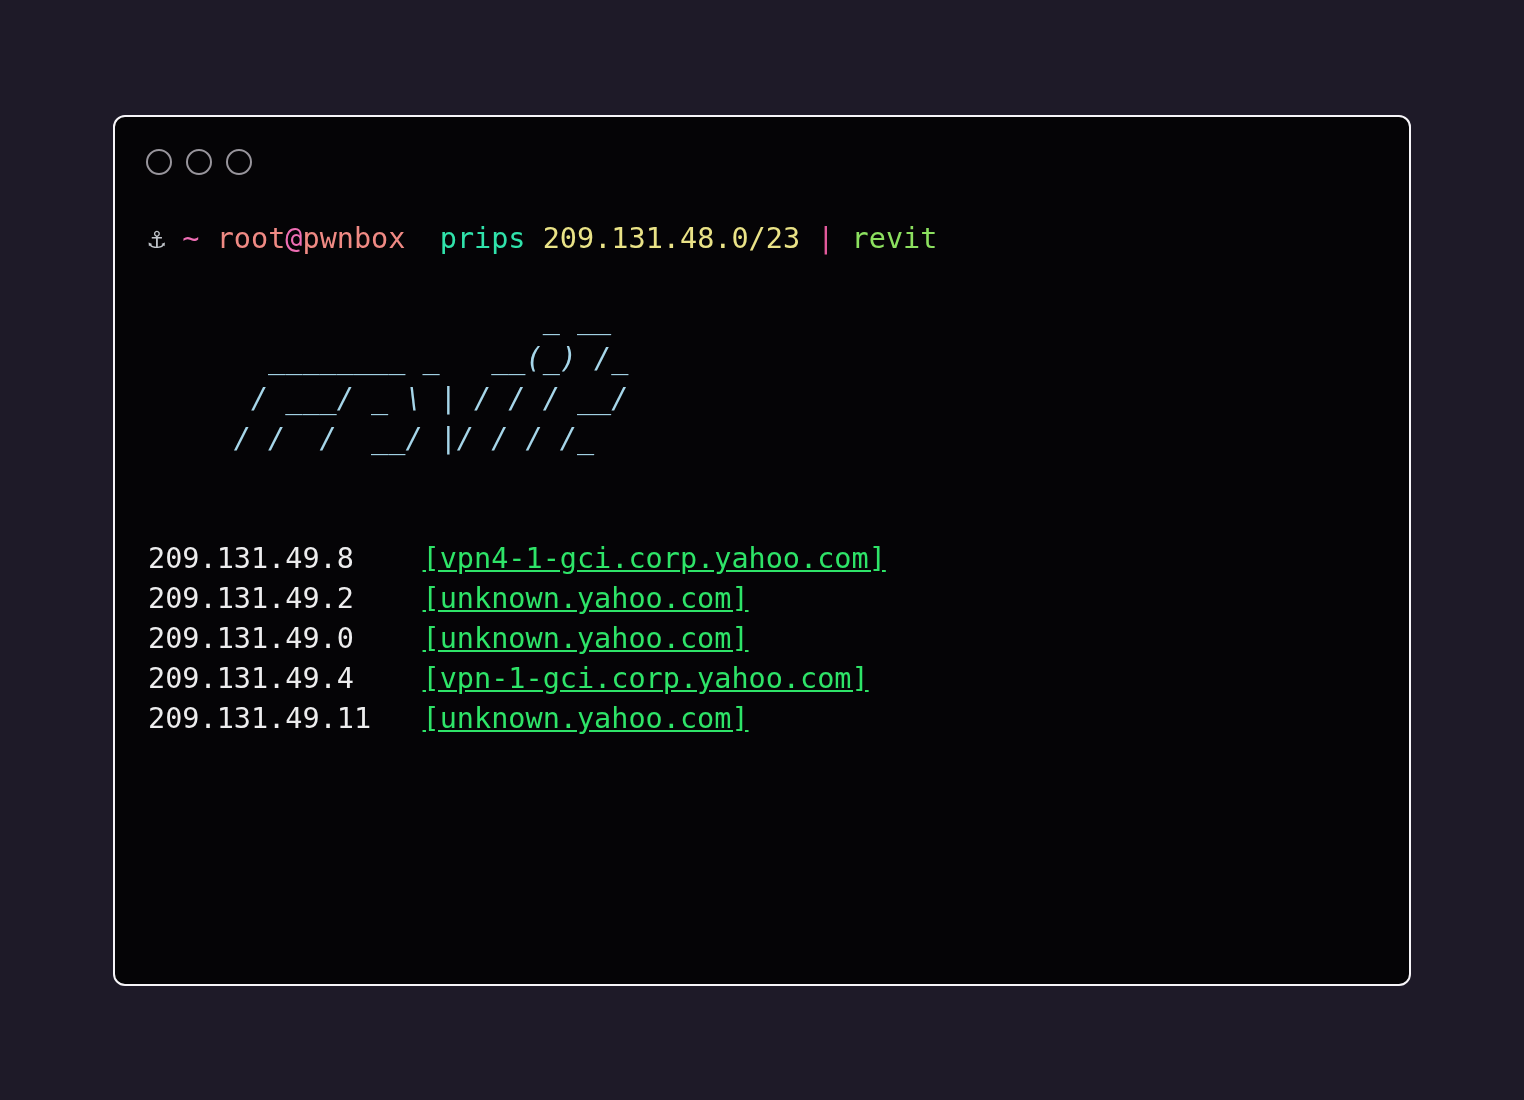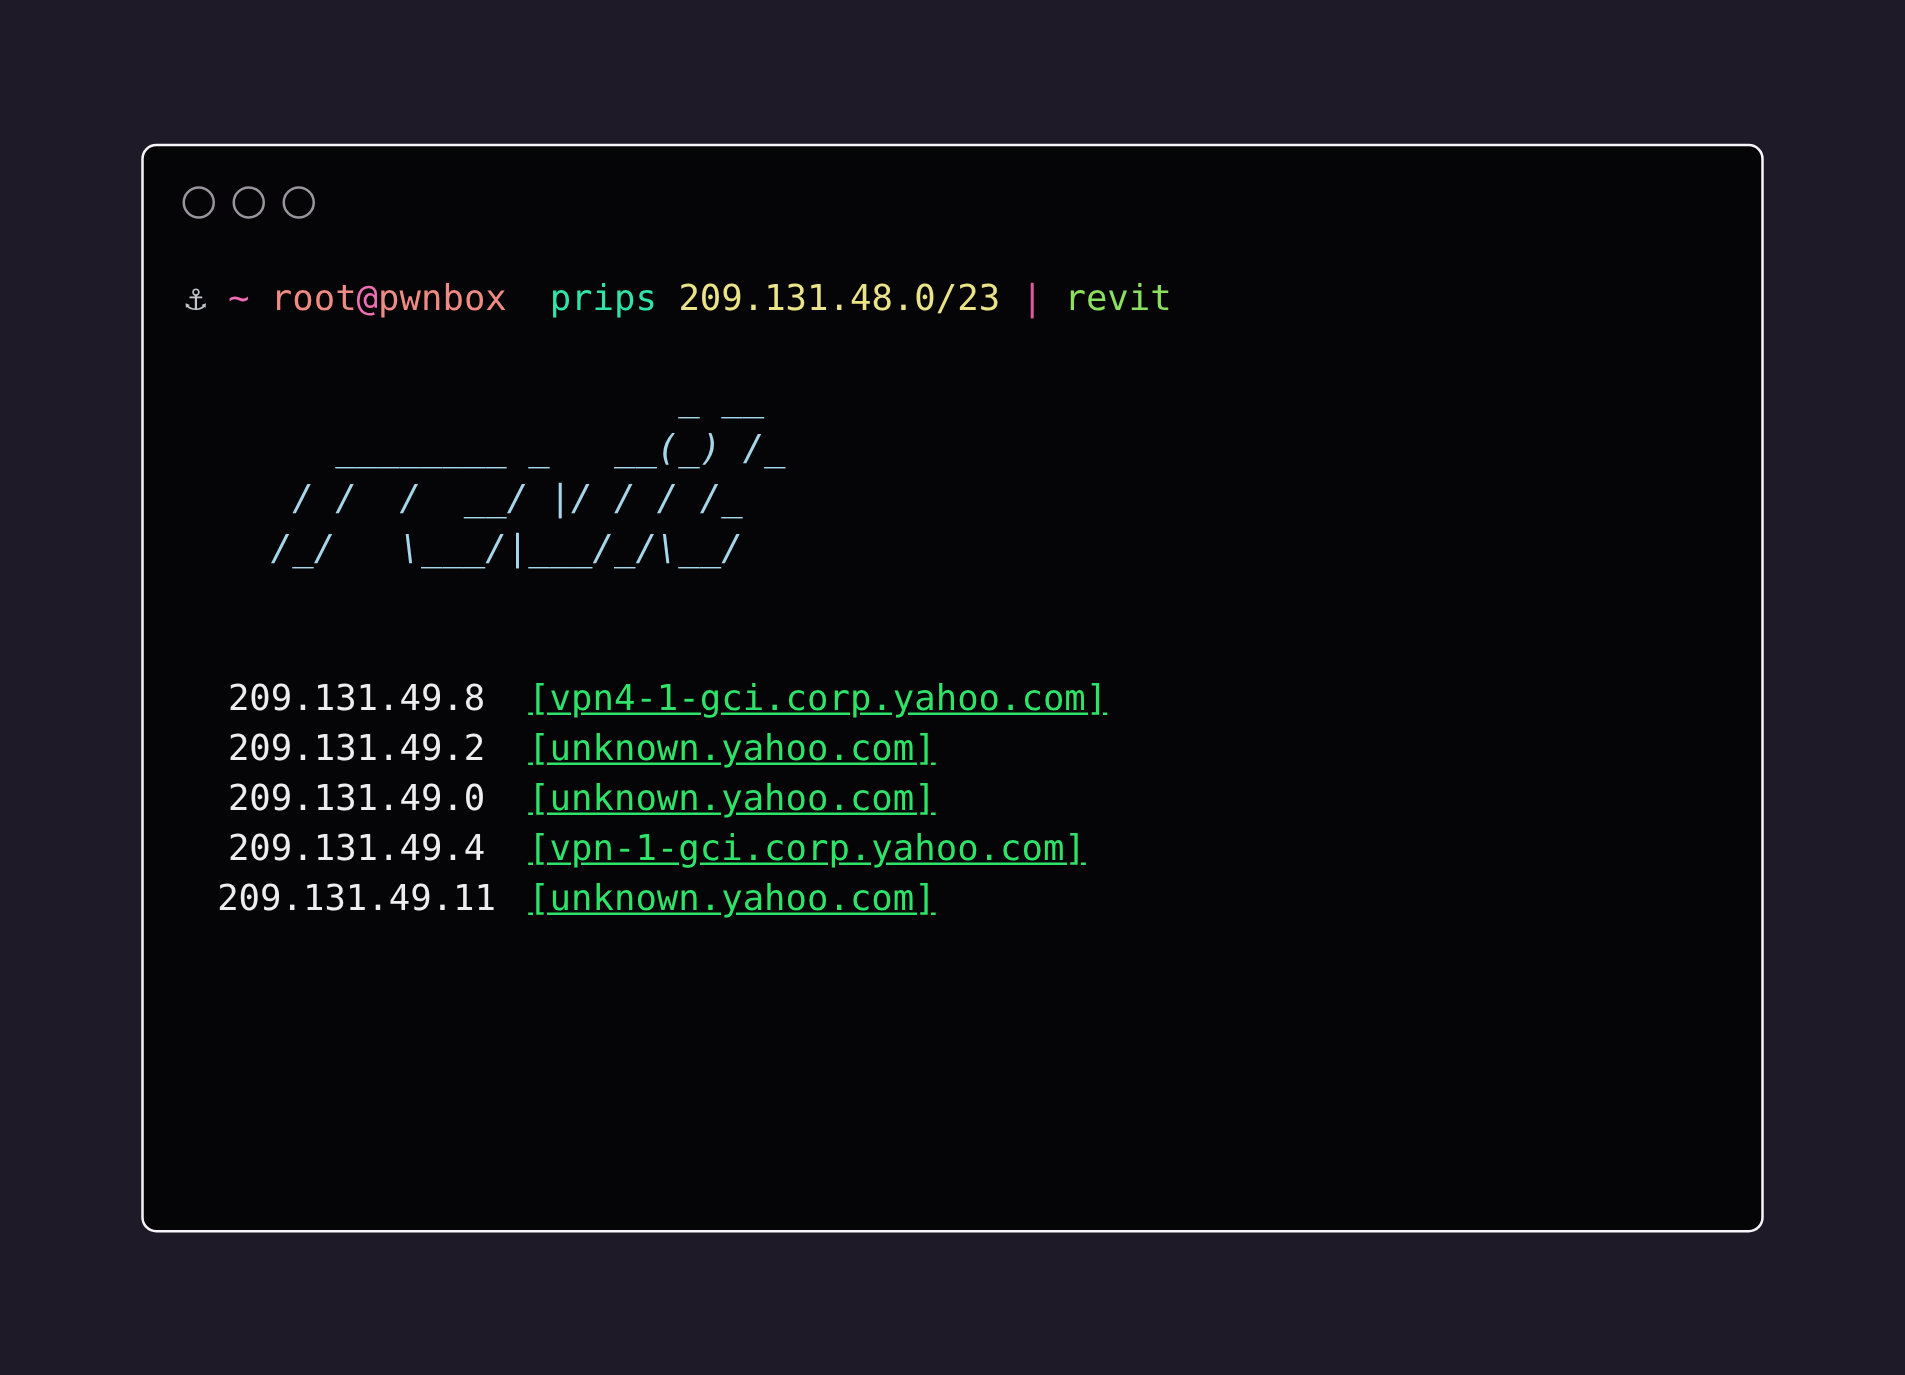--- a/index.html
+++ b/index.html
@@ -42,21 +42,21 @@
   .line { white-space: pre; height: 40px; }
 
   .anchor  { color: var(--anchor, #c2c6cb); }
   .pink    { color: var(--pink, #ef6eb4); }
   .salmon  { color: var(--salmon, #f08a84); }
   .teal    { color: var(--teal, #30e3ab); }
   .yellow  { color: var(--yellow, #eae387); }
   .pipe    { color: var(--pipe-pink, #e2599b); }
   .lime    { color: var(--lime, #8ce05f); }
   .blue    { color: var(--art-blue, #a6d6e9); font-style: italic; }
-  .white   { color: var(--ip-white, #ededee); text-align: center; }
+  .white   { color: var(--ip-white, #ededee); }
   .green   { color: var(--host-green, #2ee468); text-decoration: underline; }
 
   .ip { display: inline-block; width: 16ch; }
 </style>
 </head>
 <body>
 
 <div class="stage">
   <div class="window">
 
@@ -67,22 +67,22 @@
     </div>
 
     <div class="content">
 
       <div class="line"><span class="anchor">⚓</span><span class="pink"> ~ </span><span class="salmon">root</span><span class="pink">@</span><span class="salmon">pwnbox</span><span class="teal">  prips </span><span class="yellow">209.131.48.0/23</span><span class="pipe"> | </span><span class="lime">revit</span></div>
 
       <div class="line"></div>
 
       <div class="line blue">                       _ __</div>
       <div class="line blue">       ________ _   __(_) /_</div>
+      <div class="line blue">      / ___/ _ \ | / / / __/</div>
       <div class="line blue">     / /  /  __/ |/ / / /_</div>
-      <div class="line blue">    /_/   \___/|___/_/\__/</div>
 
       <div class="line"></div>
 
 
       <div class="line"></div>
 
       <div class="line"><span class="ip white">209.131.49.8</span><span class="green">[vpn4-1-gci.corp.yahoo.com]</span></div>
       <div class="line"><span class="ip white">209.131.49.2</span><span class="green">[unknown.yahoo.com]</span></div>
       <div class="line"><span class="ip white">209.131.49.0</span><span class="green">[unknown.yahoo.com]</span></div>
       <div class="line"><span class="ip white">209.131.49.4</span><span class="green">[vpn-1-gci.corp.yahoo.com]</span></div>

